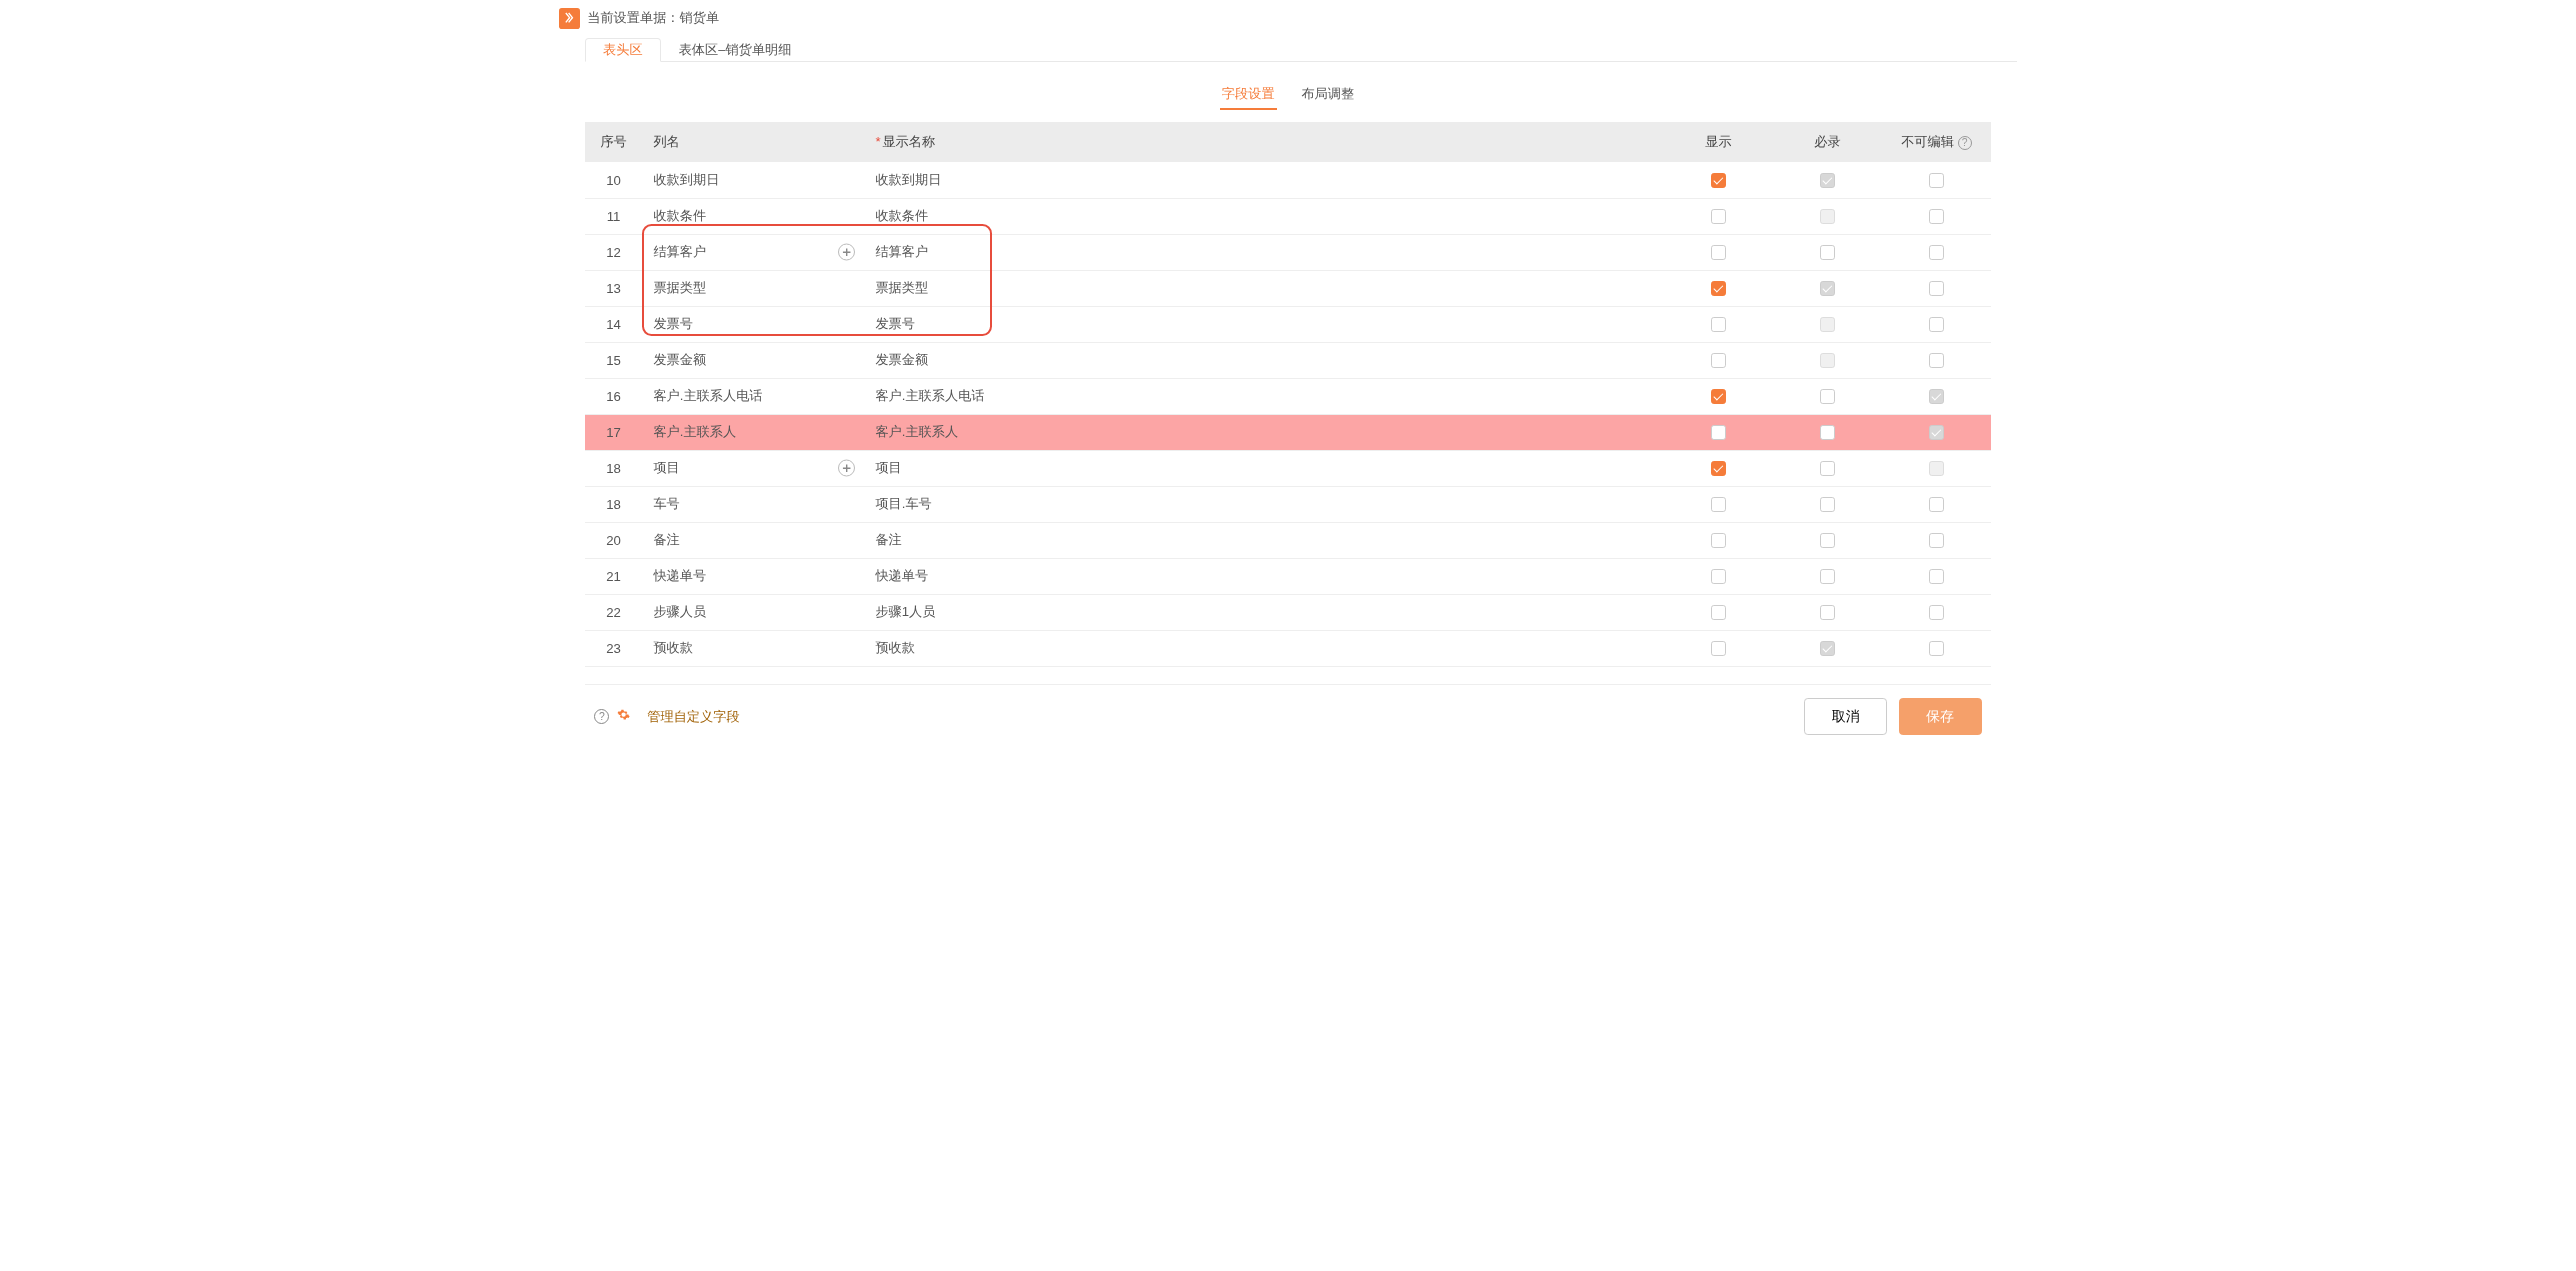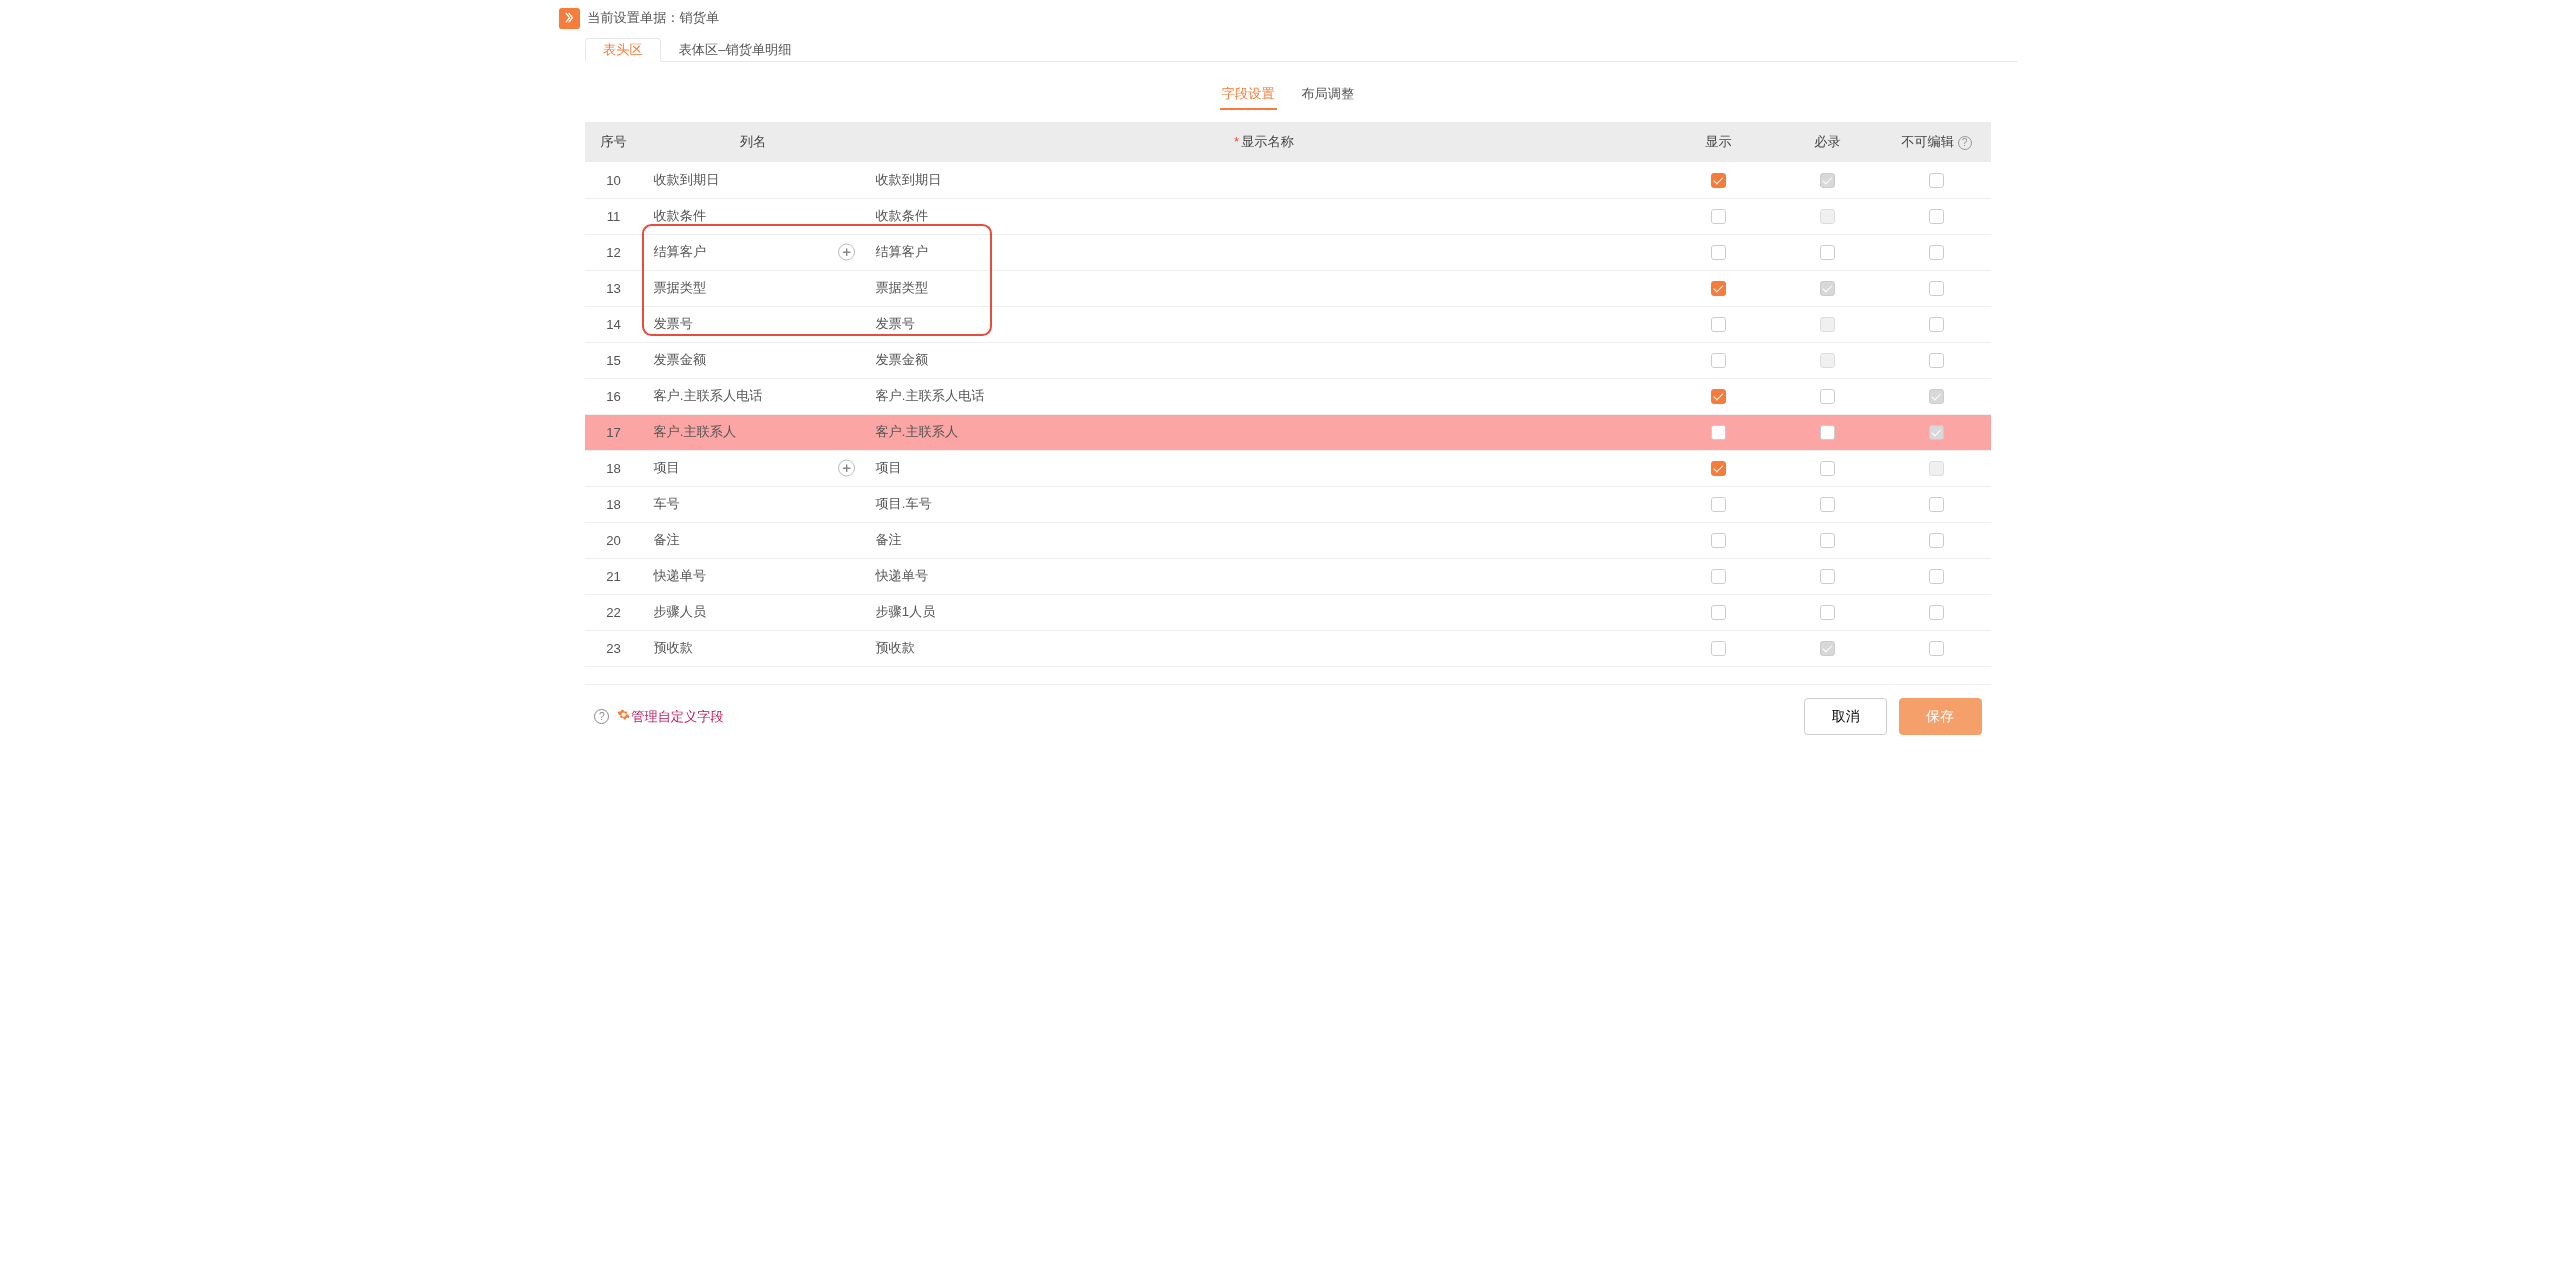--- a/index.html
+++ b/index.html
@@ -14,21 +14,21 @@
 .main-tabs { display: flex; margin: 9.4px 0 0 26.5px; border-bottom: 0.9px solid #e8e8e8; }
 .main-tab { padding: 2px 17px; cursor: pointer; font-size: 13.2px; color: #555; border: 0.9px solid transparent; border-bottom: none; margin-bottom: -0.9px; }
 .main-tab.active { color: #f57c3a; border-color: #e8e8e8; border-bottom: 0.9px solid #fff; background: #fff; border-radius: 3.8px 3.8px 0 0; }
 
 .sub-tabs { display: flex; justify-content: center; margin: 17px 0 11.3px 0; gap: 23px; }
 .sub-tab { padding: 5.7px 1.9px; cursor: pointer; font-size: 13.2px; color: #555; border-bottom: 2.8px solid transparent; }
 .sub-tab.active { color: #f57c3a; border-bottom-color: #f57c3a; }
 
 .table-wrap { margin: 0 26.5px; position: relative; }
 table { width: 100%; border-collapse: collapse; table-layout: fixed; }
-th { background: #ececec; text-align: center; padding: 11.3px 11.3px; font-weight: 500; font-size: 13.2px; color: #444; border: none; }
+th { background: #ececec; text-align: left; padding: 11.3px 11.3px; font-weight: 500; font-size: 13.2px; color: #444; border: none; }
 th.center { text-align: center; }
 td { padding: 0 11.3px; height: 36px; vertical-align: middle; border-bottom: 0.9px solid #eee; font-size: 13.2px; color: #555; }
 td.center { text-align: center; }
 tr.highlight td { background: #fca5a5; }
 
 .col-seq { width: 57px; text-align: center; }
 .col-name { width: 222px; position: relative; }
 .col-disp { width: auto; }
 .col-chk { width: 109px; }
 
@@ -44,21 +44,21 @@
 .chk.disabled.checked { background: #d8d8d8; border-color: #ccc; }
 .chk.disabled.checked::after { border-color: #fff; }
 
 .help-icon { display: inline-block; width: 14px; height: 14px; border: 0.9px solid #999; border-radius: 50%; font-size: 10.4px; line-height: 12.3px; text-align: center; color: #999; margin-left: 3.8px; vertical-align: middle; }
 
 .red-box { position: absolute; border: 2.8px solid #e74c3c; border-radius: 9.4px; pointer-events: none; }
 
 .footer { display: flex; align-items: center; justify-content: space-between; margin: 17px 26.5px 11.3px 26.5px; padding: 13.2px 9.4px; border-top: 0.9px solid #eee; }
 .footer-left { display: flex; align-items: center; gap: 7.6px; }
 .q-icon { width: 15px; height: 15px; border: 1.4px solid #888; border-radius: 50%; display: inline-flex; align-items: center; justify-content: center; font-size: 10.4px; color: #888; }
-.gear-link { color: #be185d; cursor: pointer; display: inline-flex; align-items: center; gap: 1px; }
+.gear-link { color: #a16207; cursor: pointer; display: inline-flex; align-items: center; gap: 17px; }
 .gear-icon svg { fill: #f57c3a; }
 .footer-right { display: flex; gap: 11.3px; }
 .btn { padding: 8.5px 26.5px; border-radius: 3.8px; font-size: 14px; cursor: pointer; border: 0.9px solid #ccc; background: #fff; }
 .btn.primary { background: #f5a06a; border-color: #f5a06a; color: #fff; }
 </style>
 </head>
 <body>
 
 <div class="container">
 

